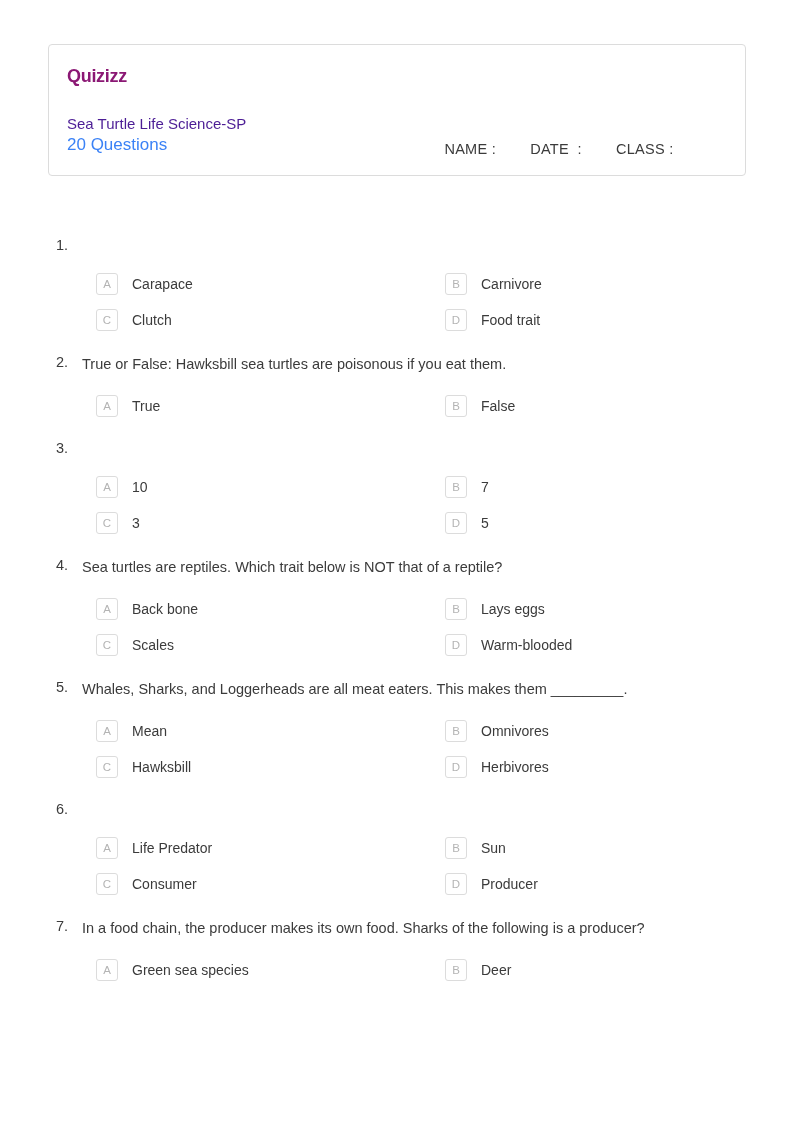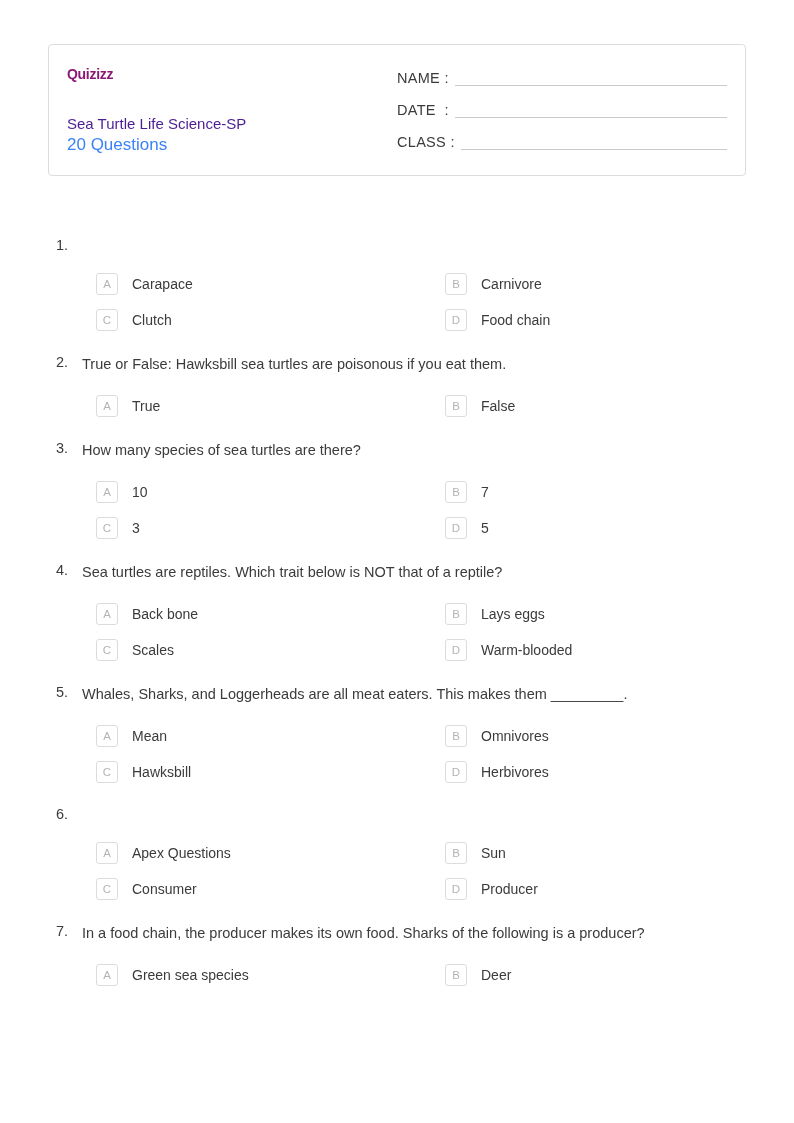--- a/index.html
+++ b/index.html
@@ -33,21 +33,21 @@
   }
   .header-left {
     width: 50%;
     box-sizing: border-box;
     padding: 16px 18px 14px 18px;
     display: flex;
     flex-direction: column;
     justify-content: space-between;
   }
   .logo {
-    font-size: 14px;
+    font-size: 18px;
     font-weight: bold;
     letter-spacing: -0.3px;
     color: #8b1874;
     line-height: 1;
     padding-top: 6px;
   }
   .quiz-title {
     font-size: 15px;
     color: #4c1d95;
     line-height: 1.3;
@@ -56,23 +56,23 @@
   .quiz-count {
     font-size: 17px;
     color: #3b82f6;
     padding-bottom: 6px;
   }
   .header-right {
     width: 50%;
     box-sizing: border-box;
     padding: 18px 18px 18px 0;
     display: flex;
-    flex-direction: column;
+    flex-direction: row;
     justify-content: center;
-    gap: 16px;
+    gap: 28px;
   }
   .field-row {
     display: flex;
     align-items: flex-end;
     gap: 6px;
   }
   .field-label {
     font-size: 14.5px;
     color: #3b3b3b;
     white-space: pre;
@@ -185,21 +185,21 @@
           <div class="option">
             <div class="opt-letter">B</div>
             <div class="opt-text">Carnivore</div>
           </div>
           <div class="option">
             <div class="opt-letter">C</div>
             <div class="opt-text">Clutch</div>
           </div>
           <div class="option">
             <div class="opt-letter">D</div>
-            <div class="opt-text">Food chain</div>
+            <div class="opt-text">Food trait</div>
           </div>
         </div>
       </div>
       <div class="question-block">
         <div class="q-row">
           <div class="q-num">2.</div>
           <div class="q-text">True or False: Hawksbill sea turtles are poisonous if you eat them.</div>
         </div>
         <div class="options">
           <div class="option">
@@ -208,21 +208,20 @@
           </div>
           <div class="option">
             <div class="opt-letter">B</div>
             <div class="opt-text">False</div>
           </div>
         </div>
       </div>
       <div class="question-block">
         <div class="q-row">
           <div class="q-num">3.</div>
-          <div class="q-text">How many species of sea turtles are there?</div>
         </div>
         <div class="options">
           <div class="option">
             <div class="opt-letter">A</div>
             <div class="opt-text">10</div>
           </div>
           <div class="option">
             <div class="opt-letter">B</div>
             <div class="opt-text">7</div>
           </div>
@@ -284,21 +283,21 @@
           </div>
         </div>
       </div>
       <div class="question-block">
         <div class="q-row">
           <div class="q-num">6.</div>
         </div>
         <div class="options">
           <div class="option">
             <div class="opt-letter">A</div>
-            <div class="opt-text">Apex Questions</div>
+            <div class="opt-text">Life Predator</div>
           </div>
           <div class="option">
             <div class="opt-letter">B</div>
             <div class="opt-text">Sun</div>
           </div>
           <div class="option">
             <div class="opt-letter">C</div>
             <div class="opt-text">Consumer</div>
           </div>
           <div class="option">

